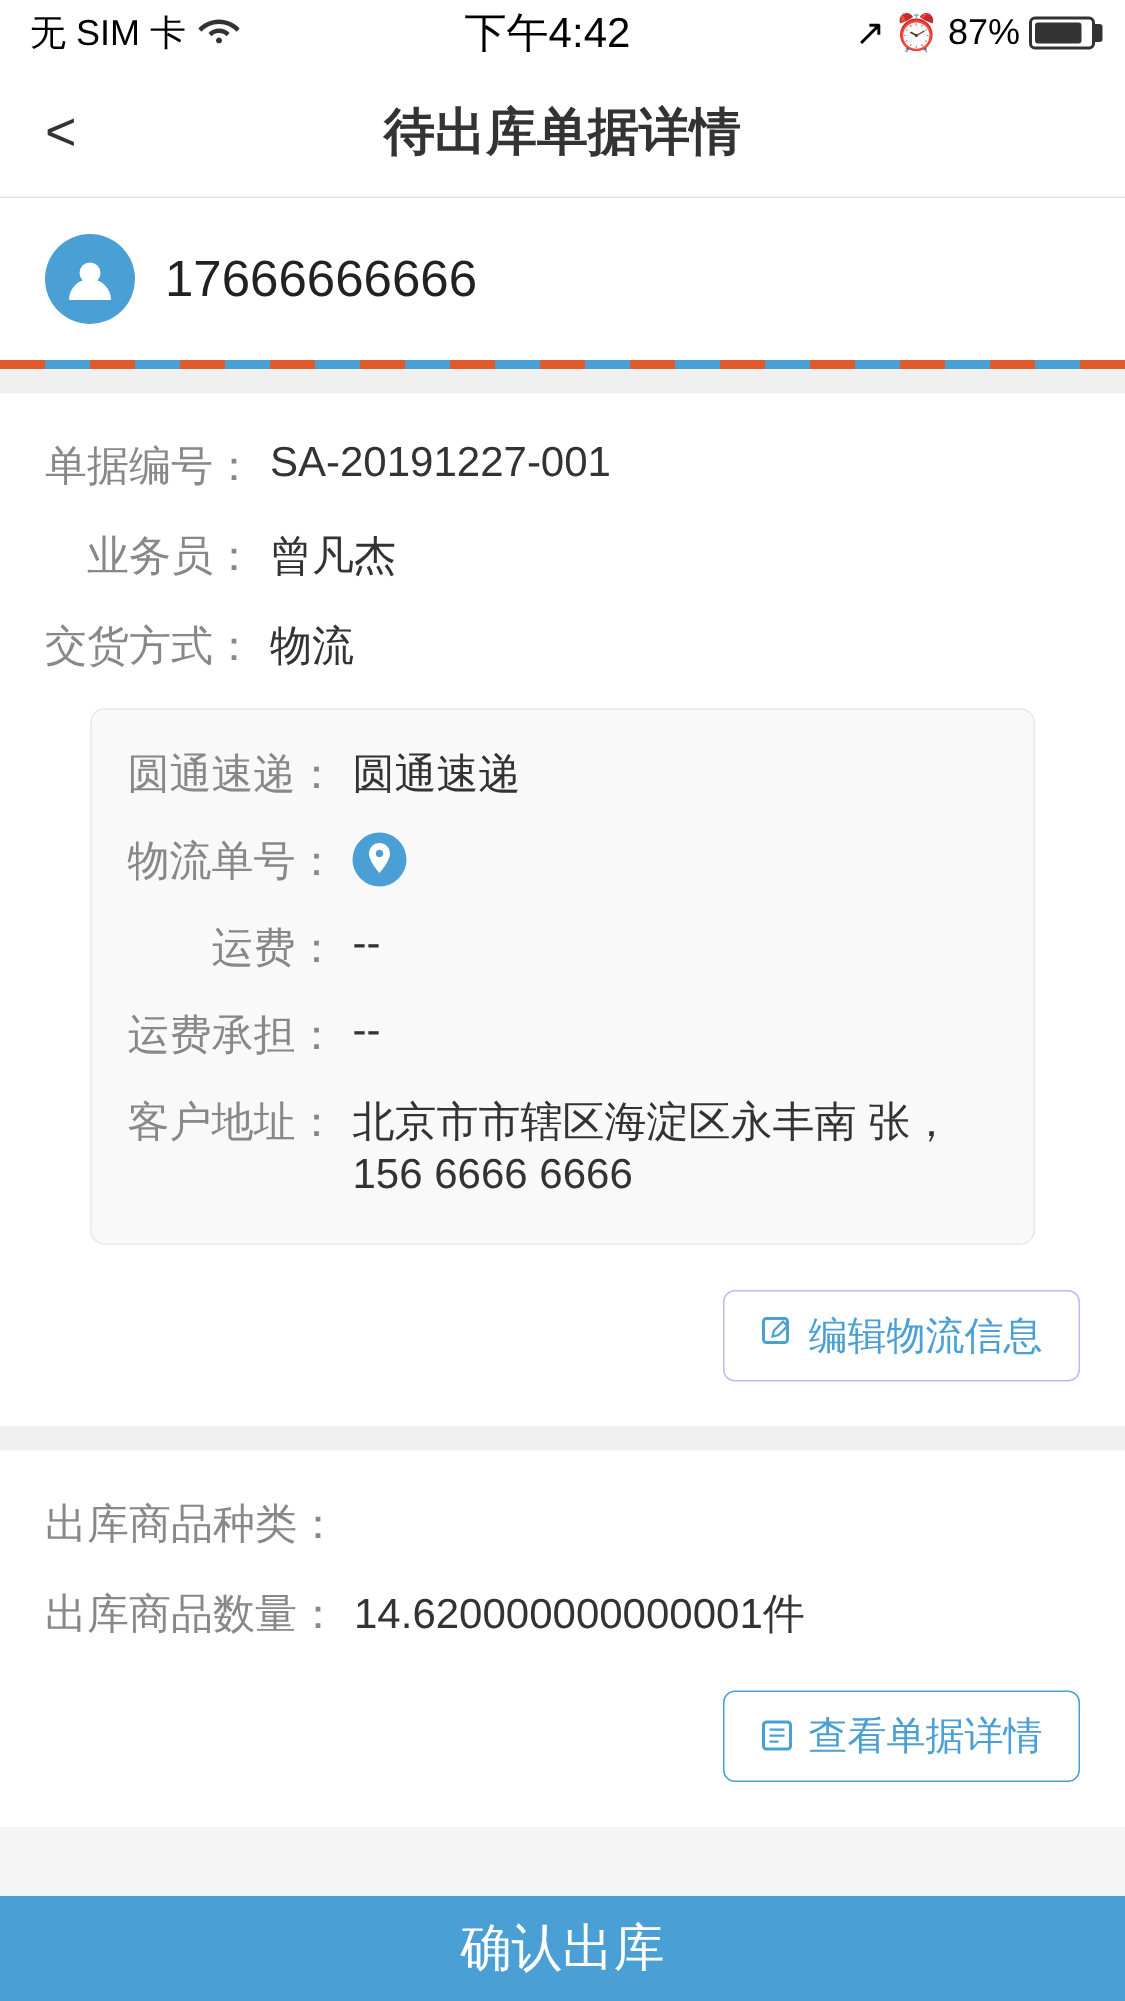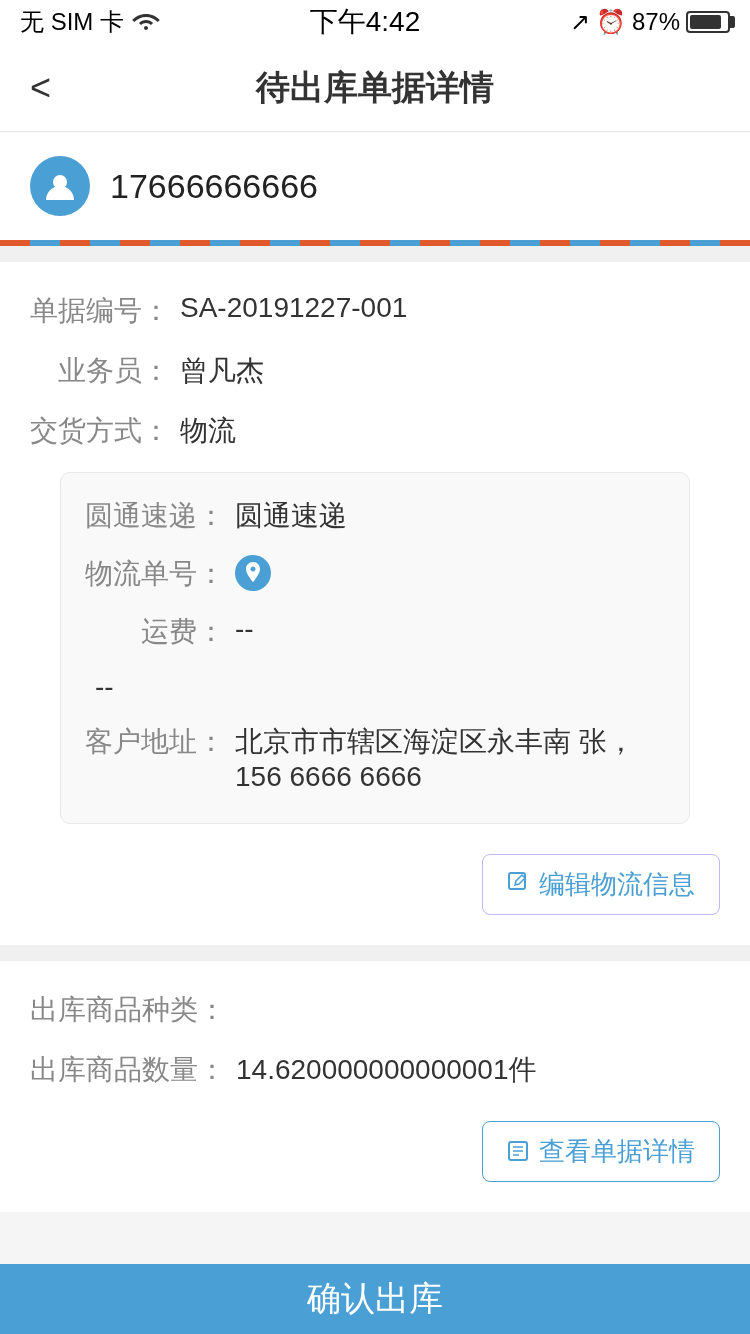--- a/index.html
+++ b/index.html
@@ -311,20 +311,21 @@
             <path d="M9 0C5.13 0 2 3.13 2 7c0 5.25 7 13 7 13s7-7.75 7-13c0-3.87-3.13-7-7-7zm0 9.5C7.62 9.5 6.5 8.38 6.5 7S7.62 4.5 9 4.5 11.5 5.62 11.5 7 10.38 9.5 9 9.5z" fill="white"></path>
           </svg>
         </span>
       </span>
     </div>
     <div class="logistics-row">
       <span class="logistics-label">运费：</span>
       <span class="logistics-value">--</span>
     </div>
     <div class="logistics-row">
+      <span class="logistics-label">运费承担：</span>
       <span class="logistics-value">--</span>
     </div>
     <div class="logistics-row">
       <span class="logistics-label">客户地址：</span>
       <span class="logistics-value">北京市市辖区海淀区永丰南  张，156 6666 6666</span>
     </div>
   </div>
 
   <div class="edit-btn-row" style="padding: 10px 0 10px 0; background: transparent;">
     <button class="edit-btn">

